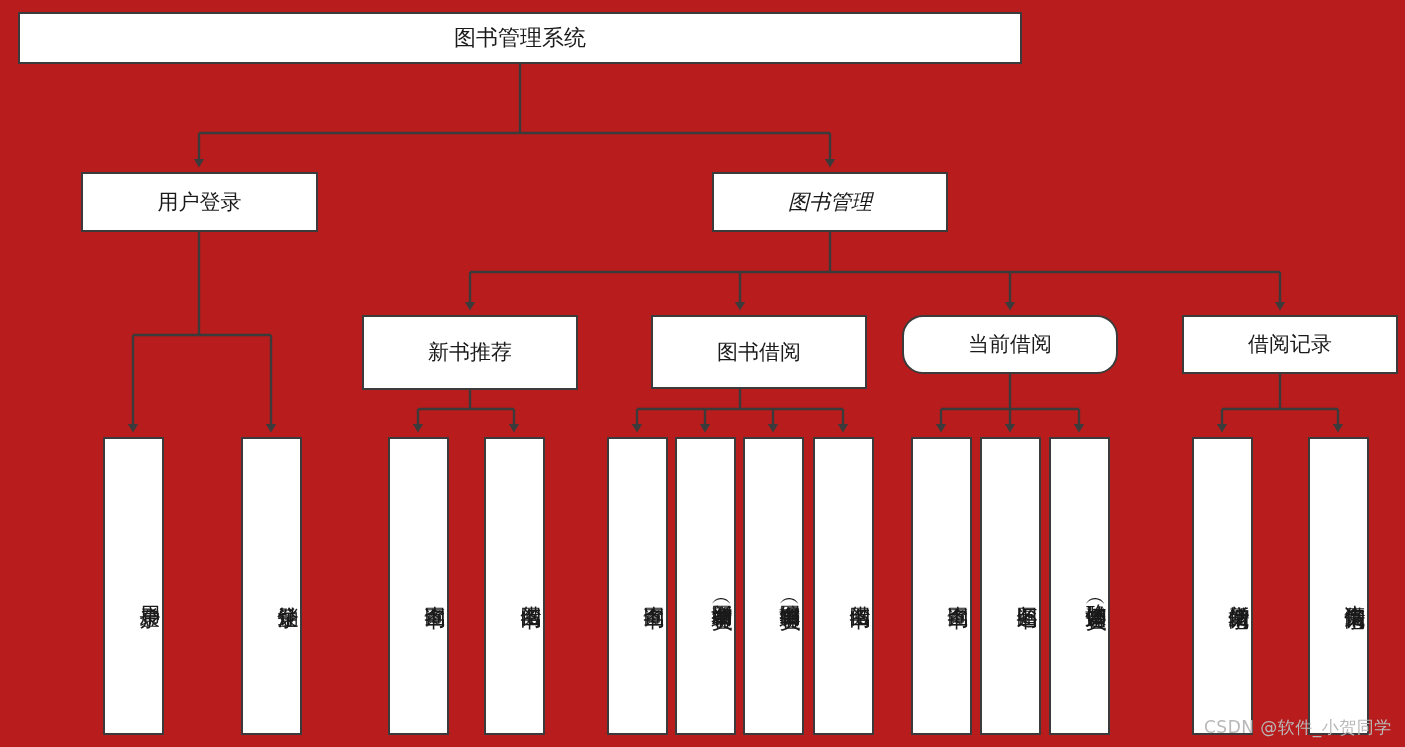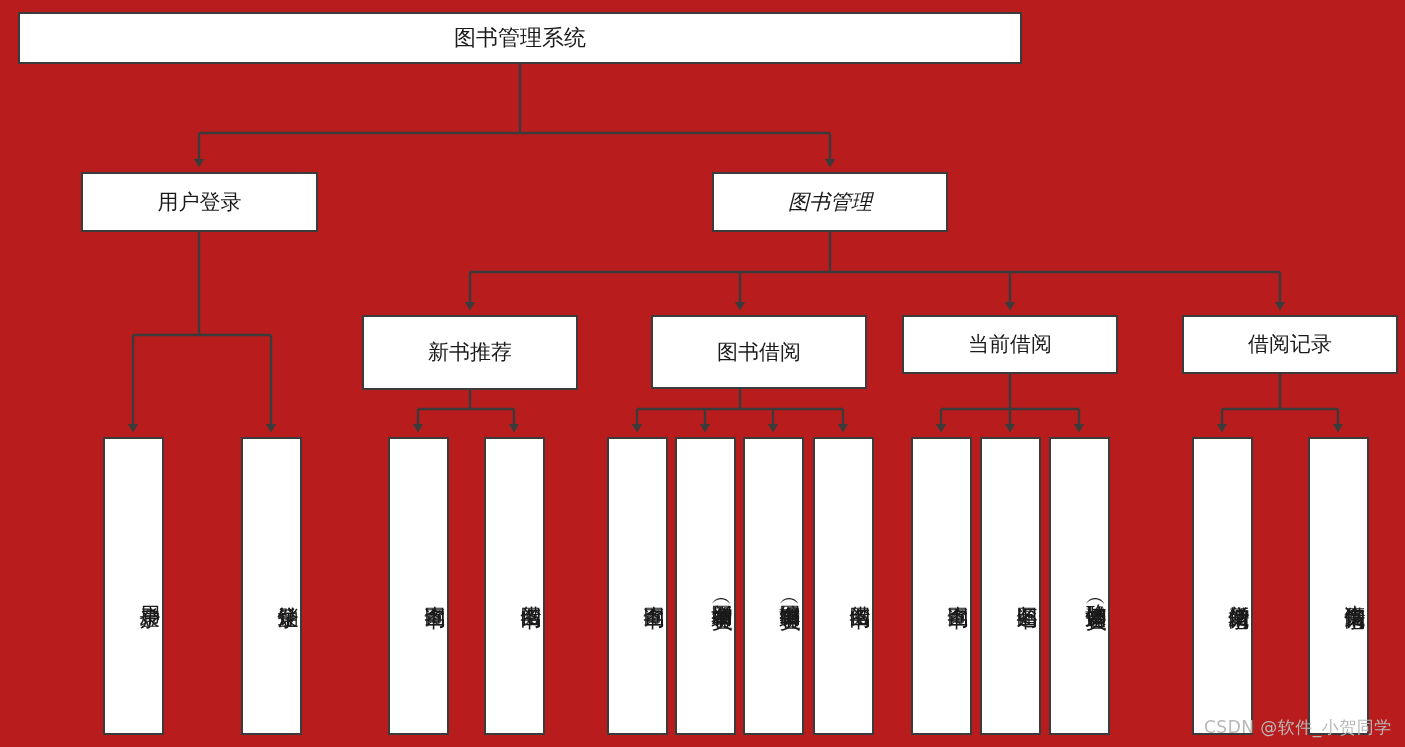--- a/index.html
+++ b/index.html
@@ -126,21 +126,21 @@
   <div class="node root" style="left:18px; top:12px; width:1004px; height:52px;">图书管理系统</div>
 
   <div class="node horizontal" style="left:81px; top:172px; width:237px; height:60px;">用户登录</div>
 
   <div class="node horizontal" style="left:712px; top:172px; width:236px; height:60px;font-style:italic;">图书管理</div>
 
   <div class="node horizontal" style="left:362px; top:315px; width:216px; height:75px;">新书推荐</div>
 
   <div class="node horizontal" style="left:632px; top:315px; width:216px; height:74px;margin-left:19px;">图书借阅</div>
 
-  <div class="node horizontal" style="left:902px; top:315px; width:216px; height:59px;">当前借阅</div>
+  <div class="node horizontal" style="left:902px; top:315px; width:216px; height:59px;border-radius:21px;">当前借阅</div>
 
   <div class="node horizontal" style="left:1172px; top:315px; width:216px; height:59px;margin-left:10px;">借阅记录</div>
 
   <div class="node leaf" style="left:103px; top:437px; width:61px; height:298px;">用户登录</div>
 
   <div class="node leaf" style="left:241px; top:437px; width:61px; height:298px;">注销登录</div>
 
   <div class="node leaf" style="left:388px; top:437px; width:61px; height:298px;">查询图书</div>
 
   <div class="node leaf" style="left:484px; top:437px; width:61px; height:298px;">借阅图书</div>

